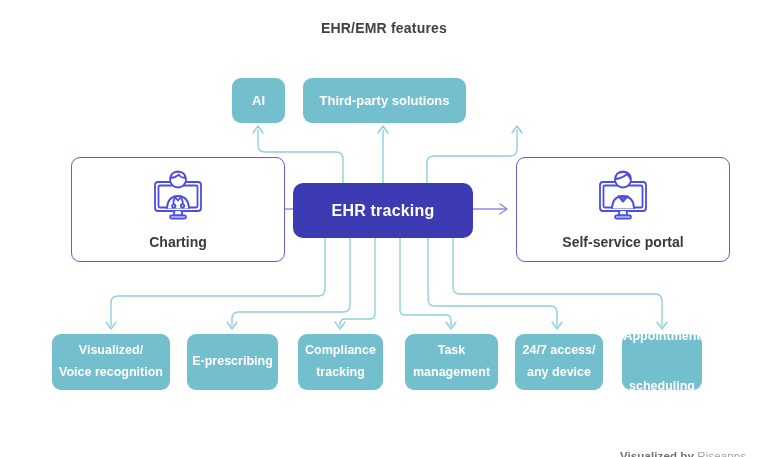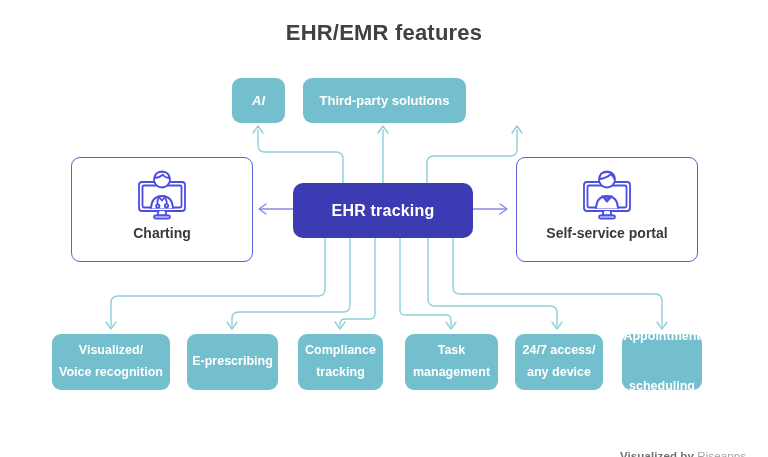--- a/index.html
+++ b/index.html
@@ -1,41 +1,41 @@
 <!DOCTYPE html>
 <html><head>
 <meta charset="utf-8">
 <style>
   html,body{margin:0;padding:0;background:#ffffff;}
   body{width:768px;height:457px;position:relative;overflow:hidden;
        font-family:"Liberation Sans",sans-serif;}
   .stage{position:absolute;inset:0;background:#ffffff;}
 
   .title{position:absolute;top:20px;left:0;width:768px;text-align:center;
-         font-size:22px;font-weight:700;color:#414044;letter-spacing:.2px;}
+         font-size:14px;font-weight:700;color:#414044;letter-spacing:.2px;}
 
   svg.connectors{position:absolute;left:0;top:0;width:768px;height:457px;pointer-events:none;}
 
   .teal-box{position:absolute;background:#74bfcd;color:#ffffff;border-radius:9px;
             display:flex;flex-direction:column;align-items:center;justify-content:center;
             text-align:center;font-weight:700;}
   .top-node{top:78px;height:45px;font-size:13px;}
-  #node-ai{left:232px;width:53px;font-style:italic;}
+  #node-ai{left:232px;width:53px;}
   #node-third-party{left:303px;width:163px;}
   #node-iot{left:486px;width:63px;}
 
   .center-box{position:absolute;left:293px;top:183px;width:180px;height:55px;
               background:#3c3bb4;border-radius:10px;color:#ffffff;
               display:flex;align-items:center;justify-content:center;
               font-size:16px;font-weight:700;letter-spacing:.2px;}
 
-  .card{position:absolute;top:157px;width:182px;height:105px;background:#ffffff;
+  .card{position:absolute;top:157px;width:214px;height:105px;background:#ffffff;
         border:1.3px solid #5c5fd9;border-radius:9px;box-sizing:border-box;
         display:flex;flex-direction:column;align-items:center;justify-content:flex-end;
-        padding-bottom:20px;}
+        padding-bottom:11px;}
   #card-charting{left:71px;}
   #card-portal{left:516px;}
   .card .icon{position:absolute;top:9px;left:50%;transform:translateX(-50%);}
   .card .card-label{font-size:14px;font-weight:700;color:#3a3a3e;}
 
   .bottom-node{top:334px;height:56px;font-size:12.5px;line-height:1.75;}
   #node-handwriting{left:52px;width:118px;}
   #node-eprescribing{left:187px;width:91px;}
   #node-compliance{left:298px;width:85px;}
   #node-task{left:405px;width:93px;}

